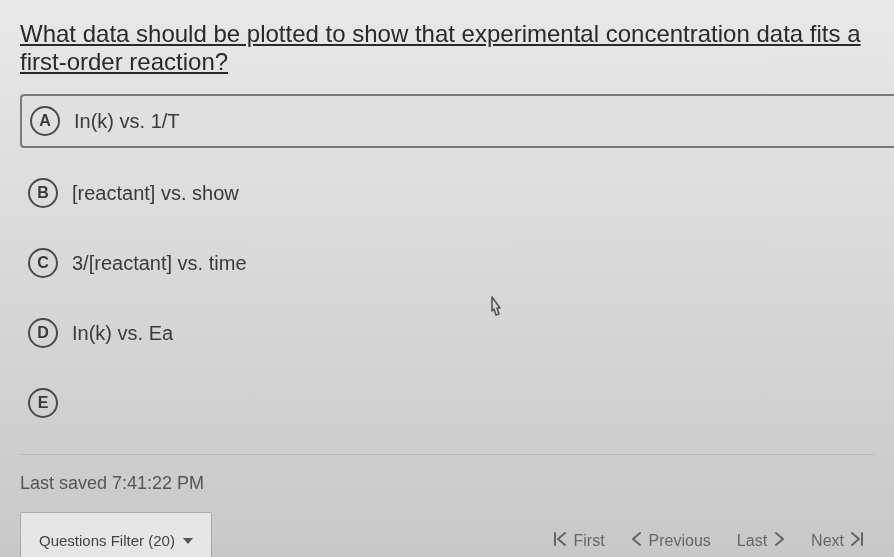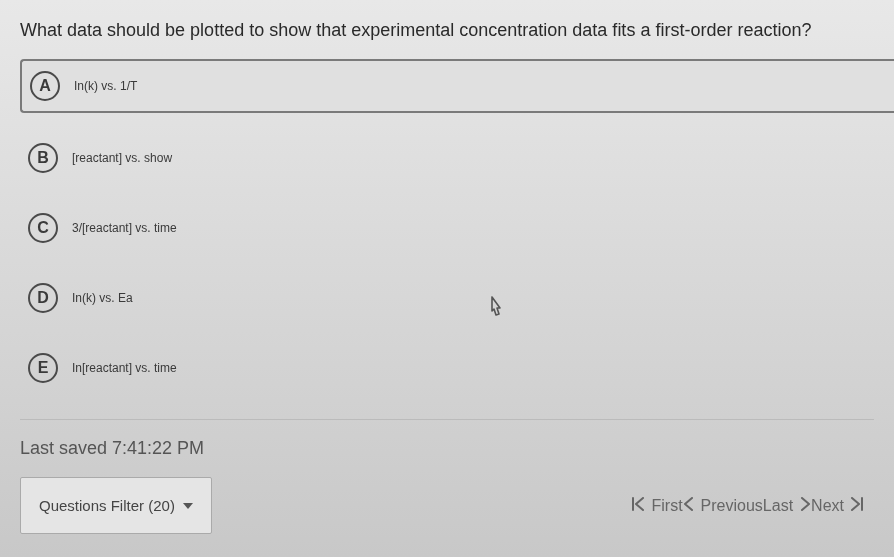--- a/index.html
+++ b/index.html
@@ -12,24 +12,25 @@
       color: #333;
     }
     .container {
       background: linear-gradient(to bottom, #e8e8e8 0%, #d8d8d8 50%, #c8c8c8 100%);
       width: 100%;
       height: 100%;
       padding: 20px 0 0 20px;
       position: relative;
     }
     .question-text {
-      font-size: 18px;
+      font-size: 24px;
       font-weight: 500;
       color: #2a2a2a;
       margin-bottom: 22px;
+      text-decoration: underline;
     }
     .options {
       display: flex;
       flex-direction: column;
       gap: 28px;
       margin-top: 18px;
     }
     .option {
       display: flex;
       align-items: center;
@@ -53,21 +54,21 @@
       border-radius: 50%;
       display: flex;
       align-items: center;
       justify-content: center;
       font-weight: 700;
       font-size: 16px;
       color: #3a3a3a;
       flex-shrink: 0;
     }
     .option-text {
-      font-size: 12px;
+      font-size: 20px;
       color: #3a3a3a;
     }
     .divider {
       height: 1px;
       background: #bbb;
       margin: 30px 0 18px 0;
       margin-right: 20px;
     }
     .last-saved {
       font-size: 18px;
@@ -95,20 +96,21 @@
     .triangle-down {
       width: 0;
       height: 0;
       border-left: 5px solid transparent;
       border-right: 5px solid transparent;
       border-top: 6px solid #555;
     }
     .nav-buttons {
       display: flex;
       align-items: center;
+      gap: 26px;
     }
     .nav-btn {
       display: flex;
       align-items: center;
       gap: 6px;
       color: #666;
       font-size: 16px;
       cursor: pointer;
       background: none;
       border: none;
@@ -144,21 +146,20 @@
     <div class="option">
       <div class="option-letter">C</div>
       <div class="option-text">3/[reactant] vs. time</div>
     </div>
     <div class="option">
       <div class="option-letter">D</div>
       <div class="option-text">In(k) vs. Ea</div>
     </div>
     <div class="option">
       <div class="option-letter">E</div>
-      <div class="option-text">In[reactant] vs. time</div>
     </div>
   </div>
 
   <div class="divider"></div>
 
   <div class="last-saved">Last saved 7:41:22 PM</div>
 
   <div class="bottom-row">
     <button class="filter-btn">
       <span>Questions Filter (20)</span>

